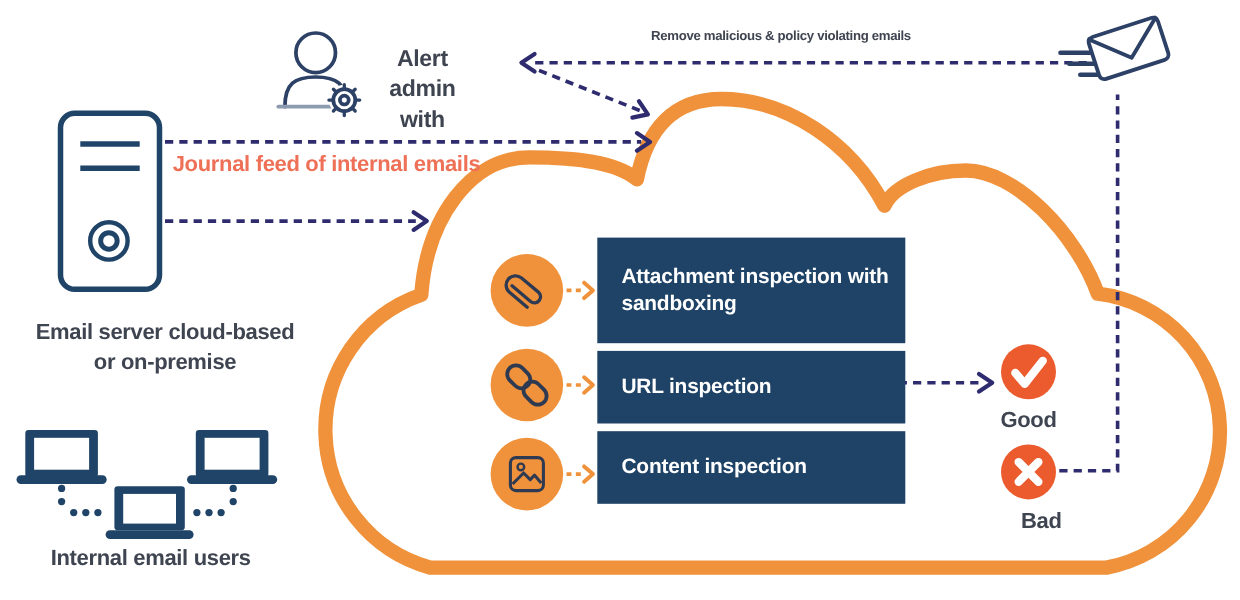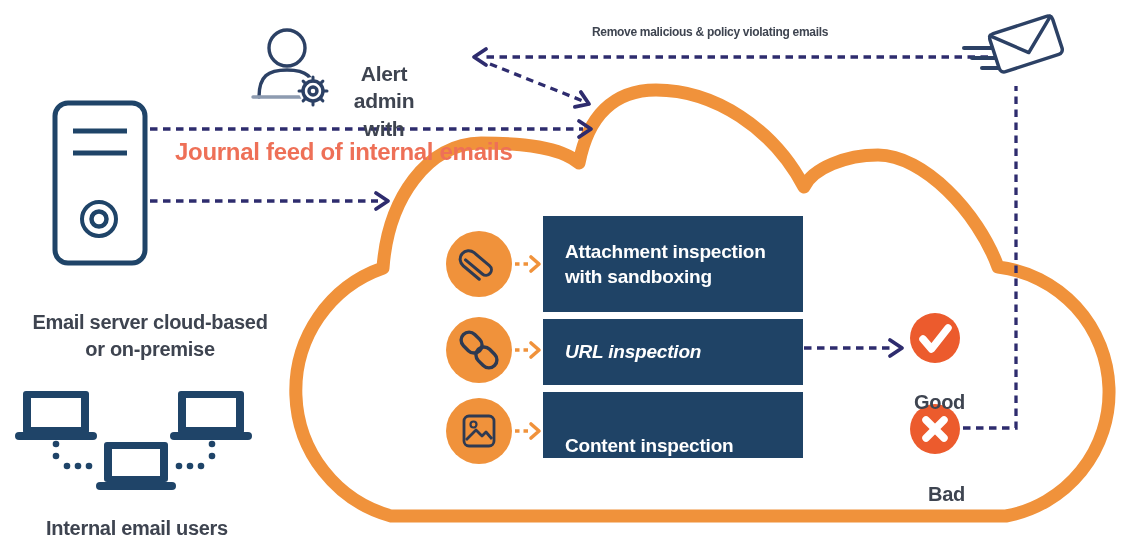--- a/index.html
+++ b/index.html
@@ -5,24 +5,24 @@
   html,body{margin:0;padding:0;background:#ffffff;}
   .stage{
     position:relative;width:1127px;height:545px;background:#ffffff;overflow:hidden;
     font-family:"Liberation Sans", sans-serif;
   }
   .stage svg{position:absolute;left:0;top:0;}
   .label{
     position:absolute;color:#3E4450;font-weight:600;letter-spacing:-0.3px;
     line-height:1.3;white-space:nowrap;
   }
-  .label.center{text-align:center;white-space:normal;margin-top:20px;}
+  .label.center{text-align:center;white-space:normal;}
   .coral{color:#EE7057;}
   .navy-box{
-    position:absolute;left:543px;width:260px;background:#1F4366;color:#ffffff;
+    position:absolute;left:543px;width:280px;background:#1F4366;color:#ffffff;
     display:flex;align-items:center;box-sizing:border-box;padding:0 14px 0 22px;
     font-size:19px;font-weight:600;letter-spacing:-0.2px;line-height:1.32;
   }
 </style>
 </head>
 <body>
 
 <div class="stage">
 
   <svg width="1127" height="545" viewBox="0 0 1127 545">
@@ -172,37 +172,37 @@
     </g>
   </svg>
 
   <div class="label" style="left:495px;top:25px;width:430px;text-align:center;font-size:12px;">Remove malicious &amp; policy violating emails</div>
 
   <div class="label center" style="left:328px;top:40px;width:112px;font-size:21px;">
     <div>Alert admin</div>
     <div>with</div>
   </div>
 
-  <div class="label coral" style="left:157px;top:136px;font-size:24px;margin-left:18px;">Journal feed of internal emails</div>
+  <div class="label coral" style="left:157px;top:136px;font-size:20px;">Journal feed of internal emails</div>
 
 
   <div class="label center" style="left:18px;top:495px;width:238px;font-size:20px;">Internal email users</div>
 
   <div class="label center" style="left:6px;top:289px;width:288px;font-size:20px;line-height:1.35;">
     <div>Email server cloud-based</div>
     <div>or on-premise</div>
   </div>
 
   <div class="navy-box" style="top:216px;height:96px;">
     <span>Attachment inspection with sandboxing</span>
   </div>
-  <div class="navy-box" style="top:319px;height:66px;font-style:italic;">
+  <div class="navy-box" style="top:319px;height:66px;">
     <span>URL inspection</span>
   </div>
-  <div class="navy-box" style="top:392px;height:66px;align-items:flex-end;">
+  <div class="navy-box" style="top:392px;height:66px;">
     <span>Content inspection</span>
   </div>
 
-  <div class="label center" style="left:905px;top:369px;width:60px;font-size:20px;text-align:right;">Good</div>
+  <div class="label center" style="left:905px;top:369px;width:60px;font-size:20px;">Good</div>
 
   <div class="label center" style="left:905px;top:461px;width:60px;font-size:20px;text-align:right;">Bad</div>
 
 </div>
 
 </body></html>

